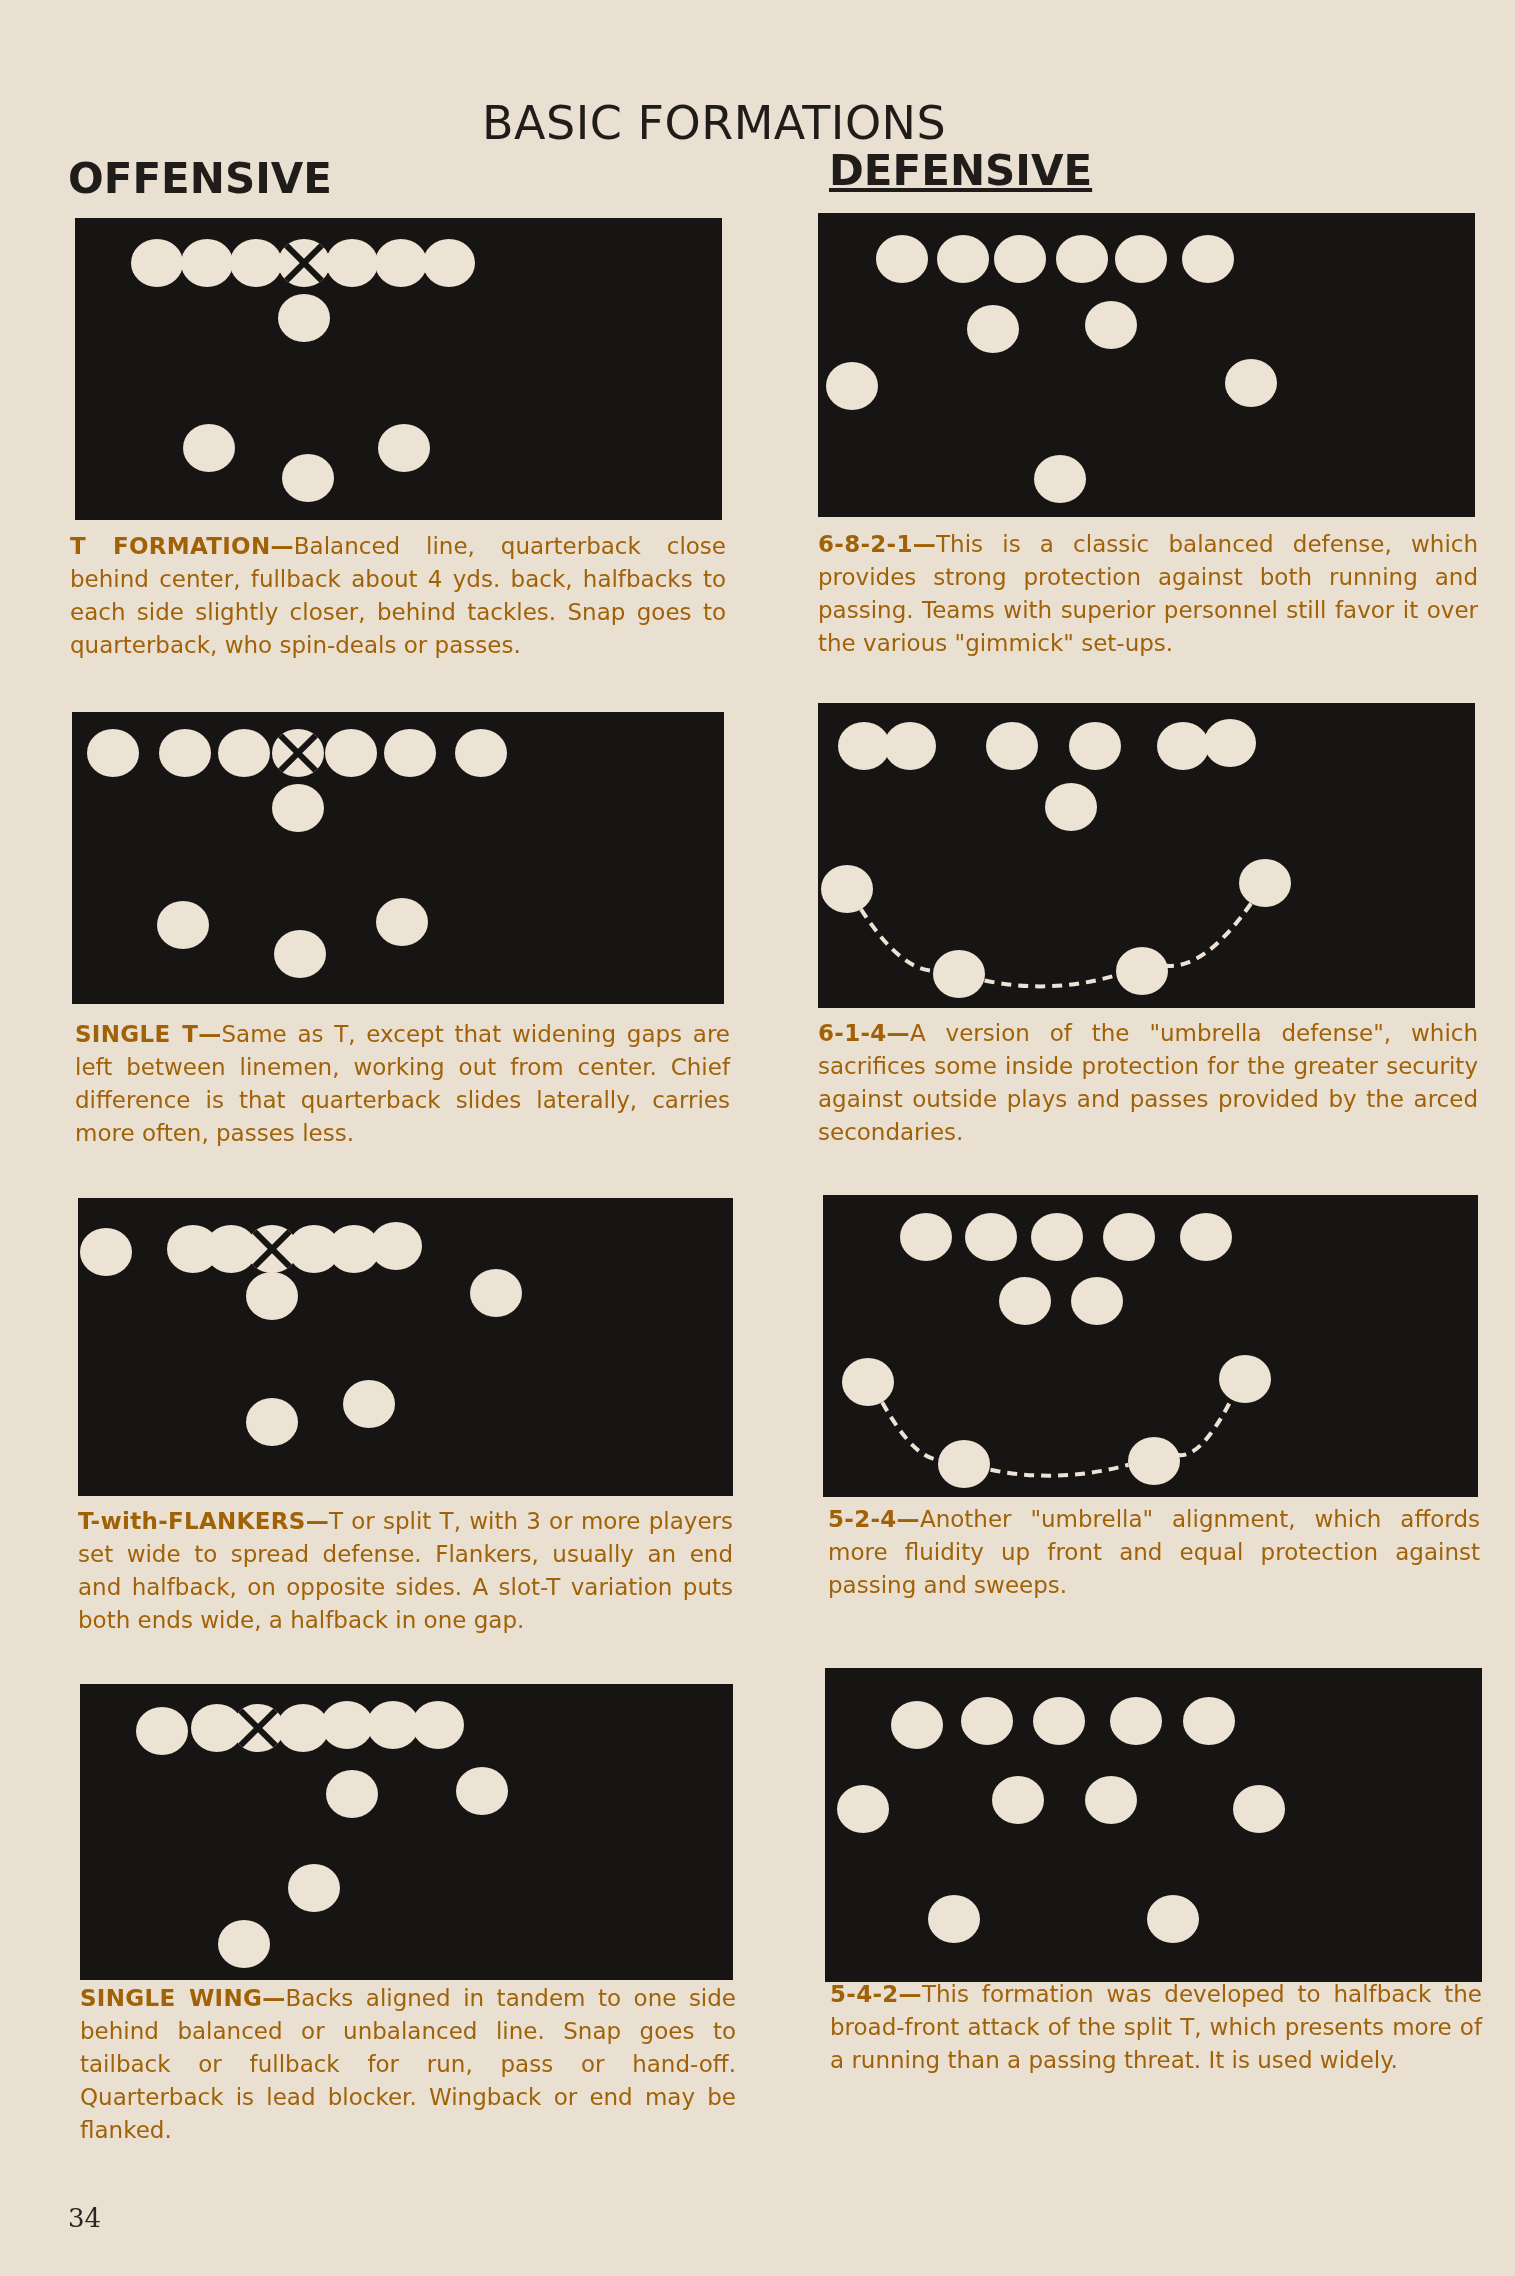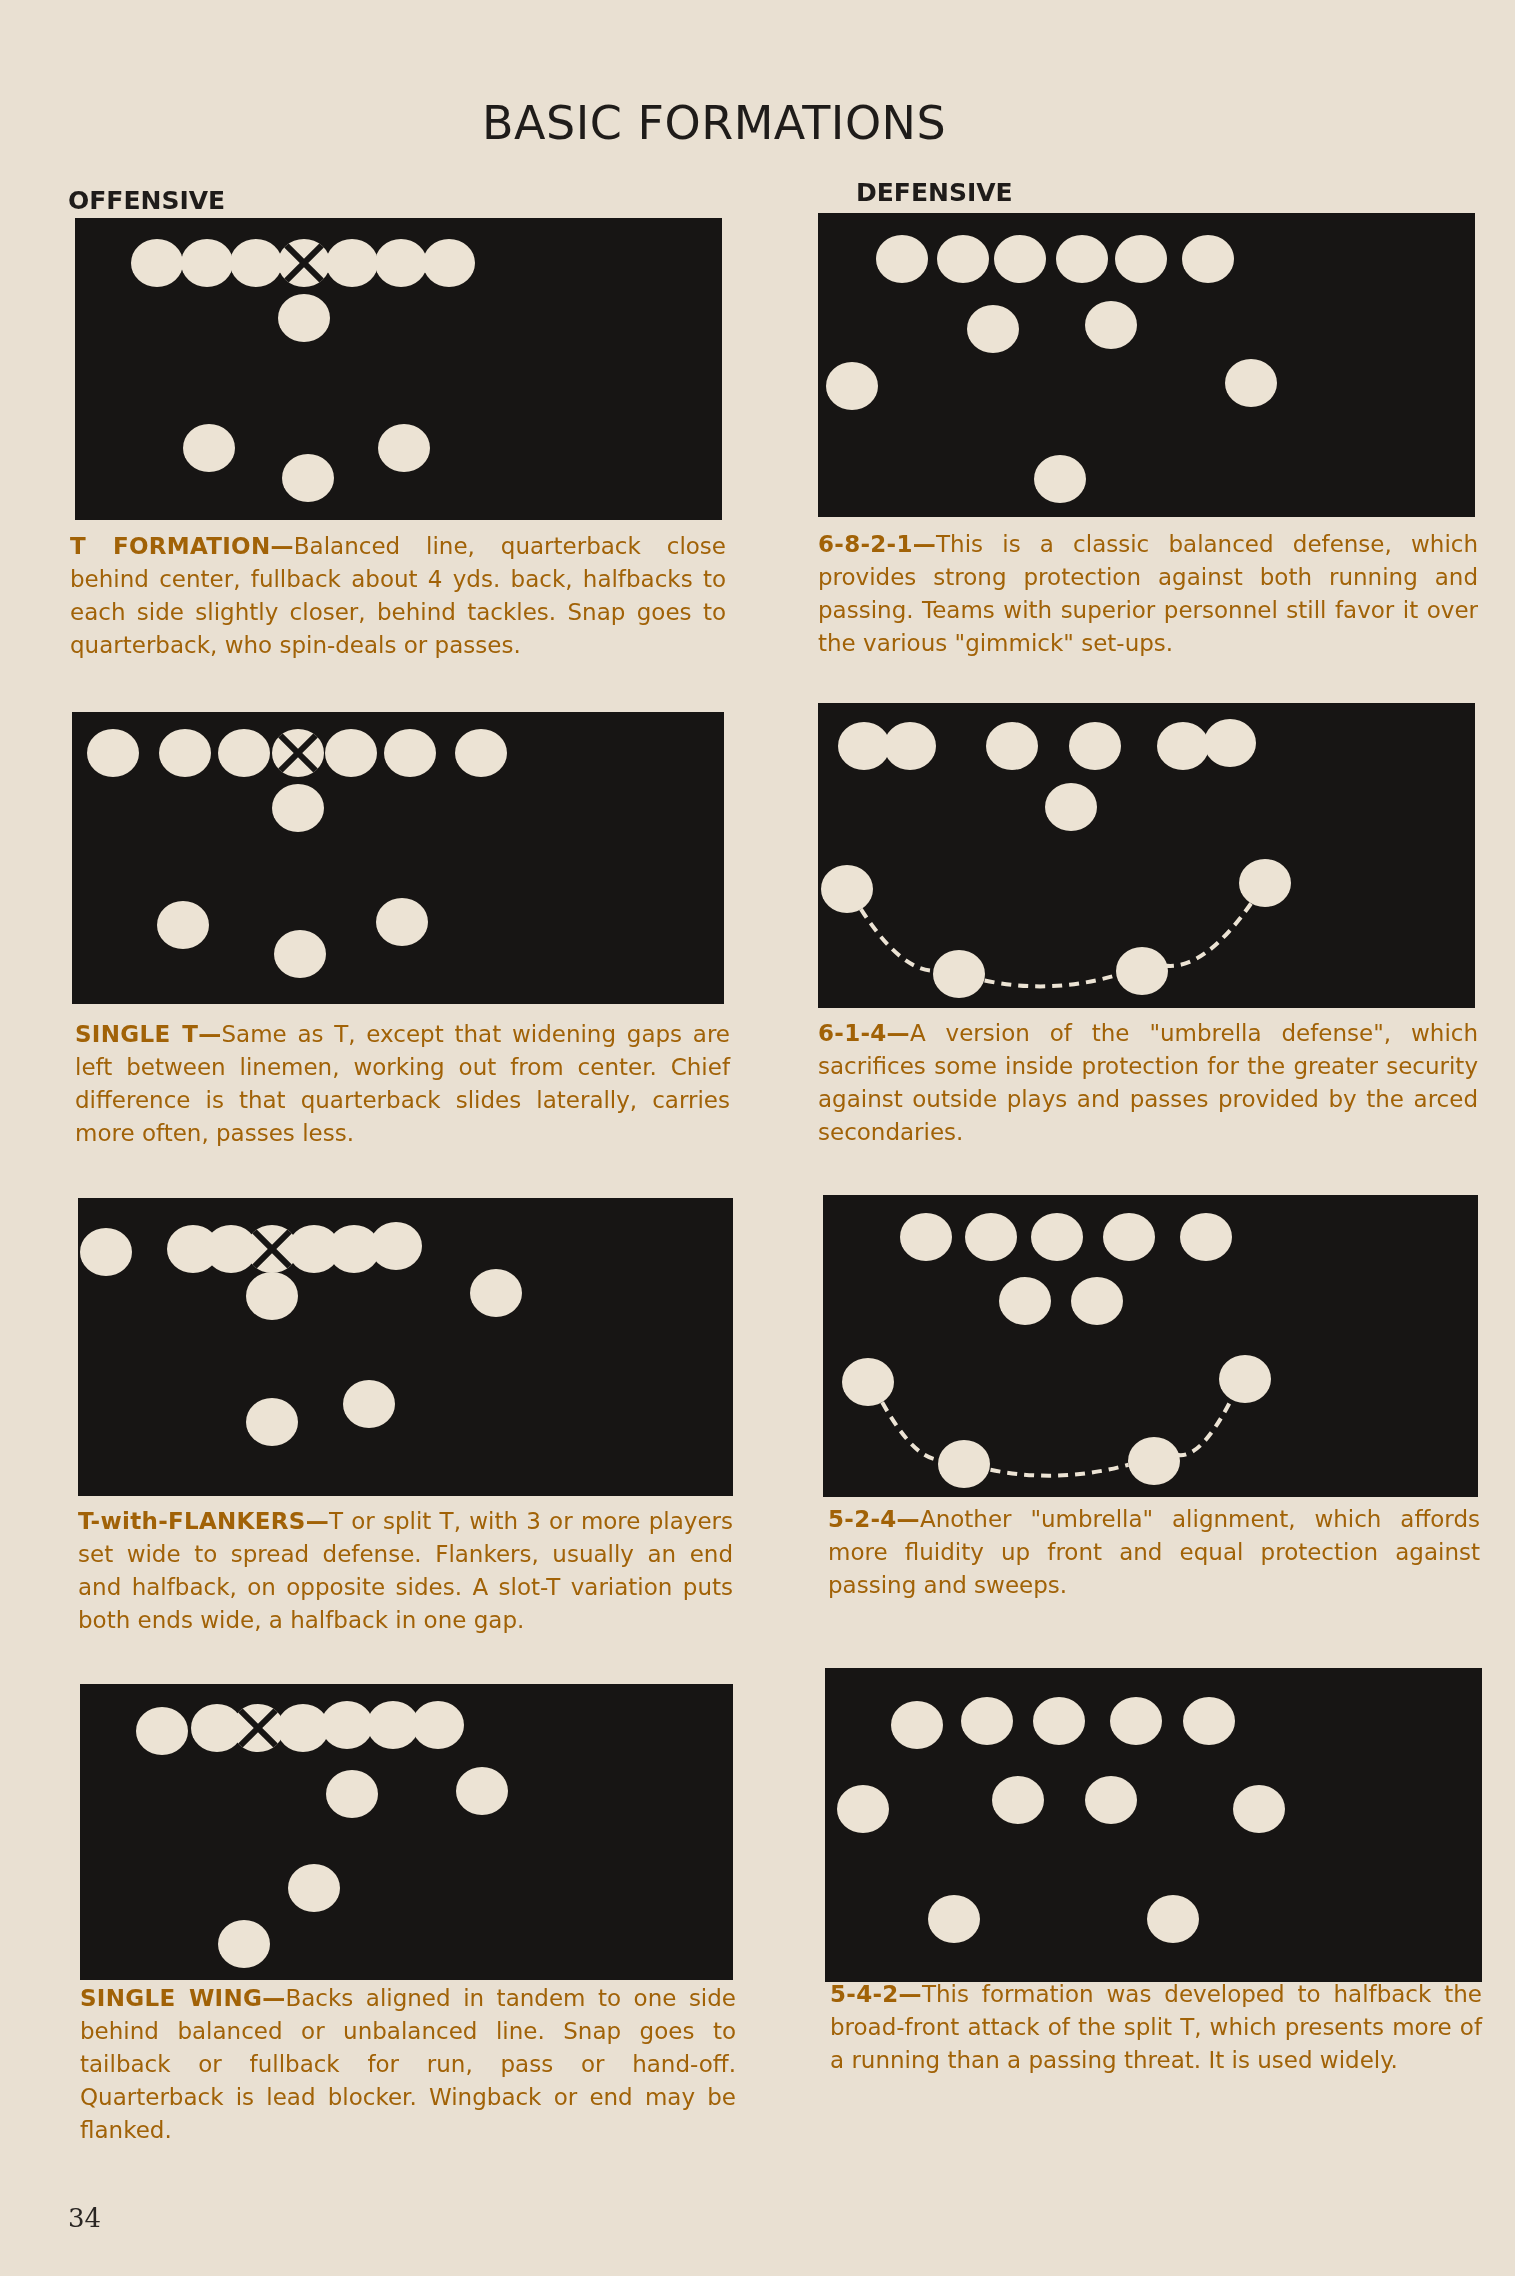--- a/index.html
+++ b/index.html
@@ -11,24 +11,24 @@
     color: #221f1c;
     overflow: hidden;
   }
   .title {
     position: absolute; left: 482px; top: 96px;
     font-size: 46px; font-weight: normal; letter-spacing: 0.5px;
     transform: scaleX(1.0); color: #1f1c1a;
     font-family: "DejaVu Sans", sans-serif;
   }
   .col-head {
-    position: absolute; font-size: 25px; font-weight: bold; color: #1f1c1a; margin-top: 32px;
+    position: absolute; font-size: 42px; font-weight: bold; color: #1f1c1a;
   }
   .col-off { left: 68px; top: 154px; }
-  .col-def { left: 856px; top: 146px; }
+  .col-def { left: 829px; top: 146px; text-decoration: underline; }
   .diagram {
     position: absolute; background: #171514;
   }
   .dot {
     position: absolute; width: 52px; height: 48px;
     background: #ece3d4; border-radius: 50%;
     transform: translate(-50%, -50%);
   }
   .dot.center { overflow: hidden; }
   .dot.center::before, .dot.center::after {

